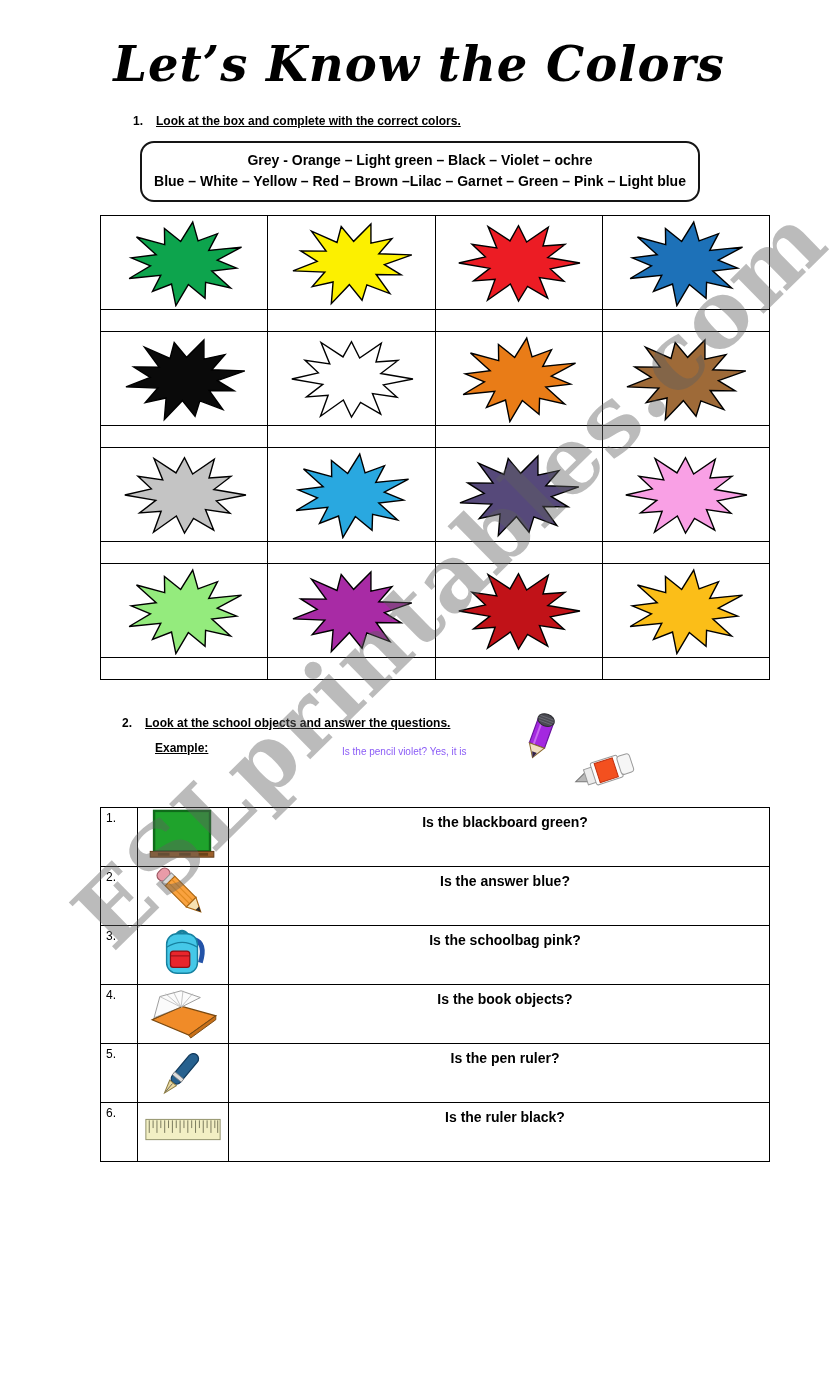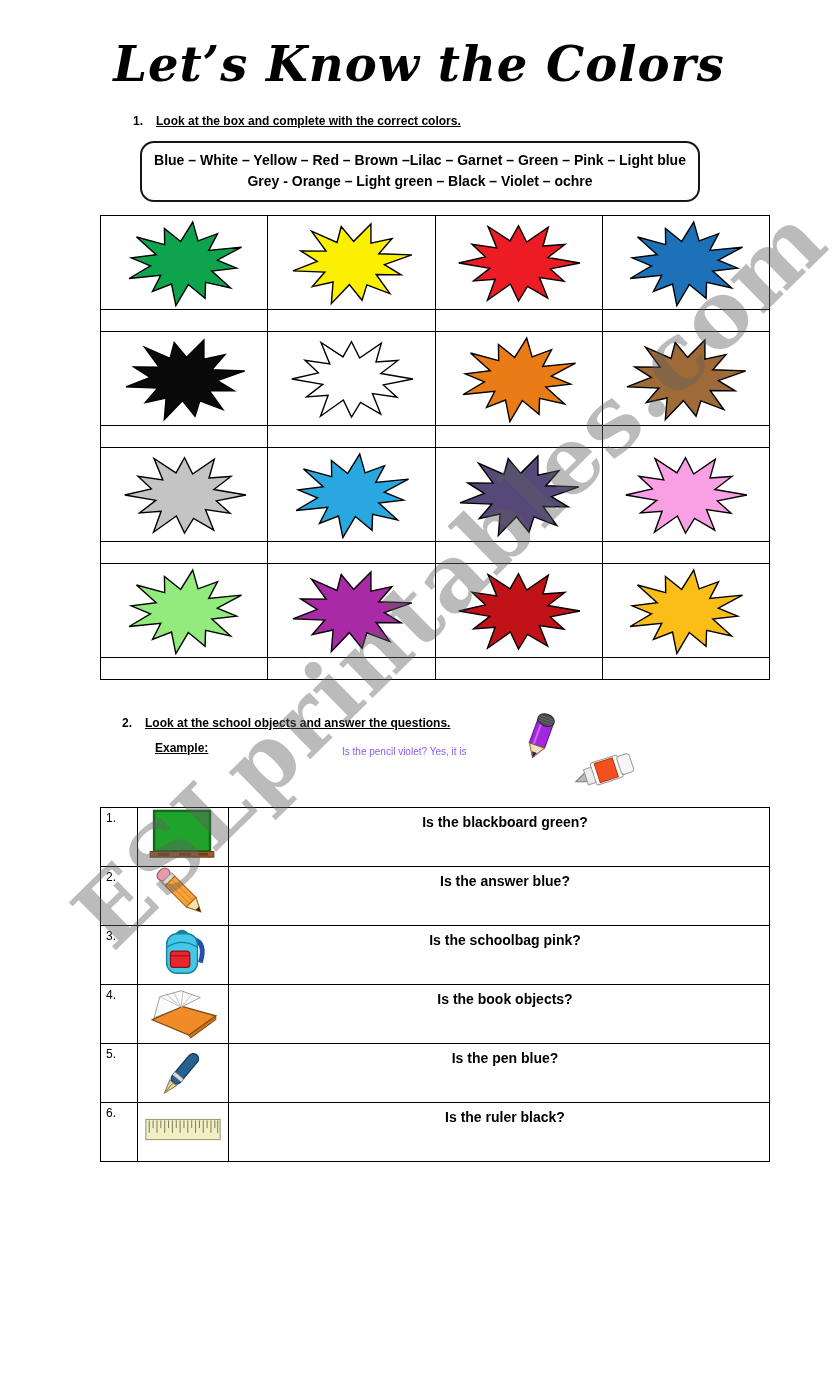--- a/index.html
+++ b/index.html
@@ -110,22 +110,22 @@
 
   <div class="watermark">ESLprintables.com</div>
 
   <h1 class="title">Let’s Know the Colors</h1>
 
   <div class="instr instr1">
     <span class="num">1.</span><span class="txt">Look at the box and complete with the correct colors.</span>
   </div>
 
   <div class="word-box">
+    <div>Grey - Orange – Light green – Black – Violet – ochre</div>
     <div>Blue – White – Yellow – Red – Brown –Lilac – Garnet – Green – Pink – Light blue</div>
-    <div>Grey - Orange – Light green – Black – Violet – ochre</div>
   </div>
 
   <table class="grid">
     <tbody id="grid-body">
         <tr class="stars">
           <td>
             <svg class="star-svg" width="127" height="88" viewBox="0 0 100 100" preserveAspectRatio="none">
               <polygon points="56.5,3.5 60.7,24.9 76.0,16.7 69.1,35.6 94.9,31.9 75.8,46.8 91.0,55.8 71.5,59.1 86.3,78.4 66.6,72.0 66.2,90.1 53.0,74.5 43.2,98.4 39.8,73.9 24.8,82.2 31.3,64.1 6.4,67.6 23.2,53.3 8.1,44.1 27.7,40.6 12.2,20.5 34.4,29.2 34.2,10.8 47.0,25.5" fill="#0DA44D" stroke="#000" stroke-width="1.4" vector-effect="non-scaling-stroke" stroke-linejoin="miter"></polygon>
             </svg>
           </td>
@@ -297,21 +297,21 @@
           <td class="img"><svg width="82" height="54" viewBox="0 0 80 56" style="--c:#F08B28">
               <use href="#obj-book" xlink:href="#obj-book"></use>
             </svg></td>
           <td class="q">Is the book objects?</td>
         </tr>
         <tr>
           <td class="num">5.</td>
           <td class="img"><svg width="82" height="54" viewBox="0 0 80 56" style="--c:#27618F">
               <use href="#obj-pen" xlink:href="#obj-pen"></use>
             </svg></td>
-          <td class="q">Is the pen blue?</td>
+          <td class="q">Is the pen ruler?</td>
         </tr>
         <tr>
           <td class="num">6.</td>
           <td class="img"><svg width="82" height="54" viewBox="0 0 80 56" style="--c:#F2EFC4">
               <use href="#obj-ruler" xlink:href="#obj-ruler"></use>
             </svg></td>
           <td class="q">Is the ruler black?</td>
         </tr>
       </tbody>
   </table>

